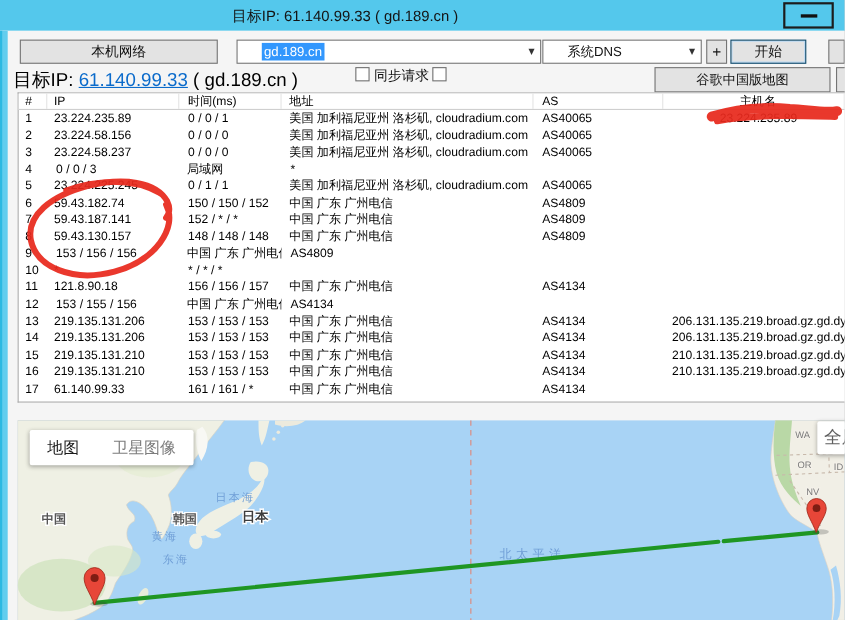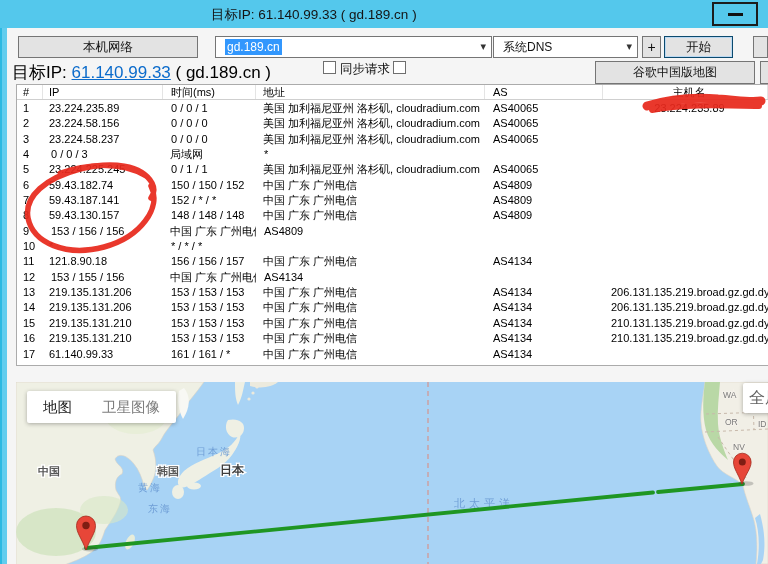--- a/index.html
+++ b/index.html
@@ -15,21 +15,21 @@
   
   .body-bg{position:absolute;left:0;top:28px;width:768px;height:536px;background:#f5f5f5;}
   .left-border{position:absolute;left:0;top:28px;width:7px;height:536px;background:#62cdee;border-left:2px solid #2cb9e2;}
 
   
   .btn{position:absolute;background:#e3e3e3;border:1px solid #757575;font-size:12.5px;color:#111;display:flex;align-items:center;justify-content:center;white-space:nowrap;}
   .btn-local{left:18px;top:36px;width:180px;height:22px;}
   .combo{position:absolute;top:36px;height:22px;background:#fff;border:1px solid #757575;font-size:12px;color:#111;display:flex;align-items:center;}
   .combo1{left:215px;width:277px;}
   .combo2{left:493px;width:145px;}
-  .combo .val{margin-left:9px;}
+  .combo .val{margin-left:22px;}
   .combo .sel{background:#3297fd;color:#fff;padding:1px 2px;}
   .combo .chev{position:absolute;right:5px;top:3px;font-size:11px;color:#333;}
   .btn-plus{left:642px;top:36px;width:19px;height:22px;font-size:14px;}
   .btn-start{left:664px;top:36px;width:69px;height:22px;border:1px solid #0c4a6e;box-shadow:inset 0 0 0 1px #bcd9f2;text-align:center;}
   .btn-cut{left:753px;top:36px;width:15px;height:22px;}
 
   
   .target-line{position:absolute;left:12px;top:61px;font-size:17px;color:#000;white-space:nowrap;}
   .target-link{color:#0b6bcb;text-decoration:underline;cursor:pointer;}
   .checkbox{position:absolute;top:61px;width:13px;height:13px;background:#fff;border:1px solid #6e6e6e;}

